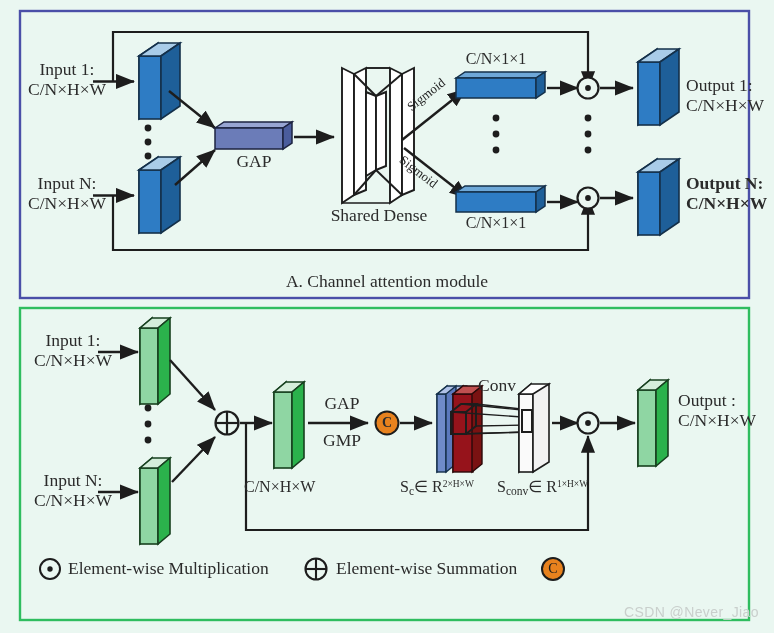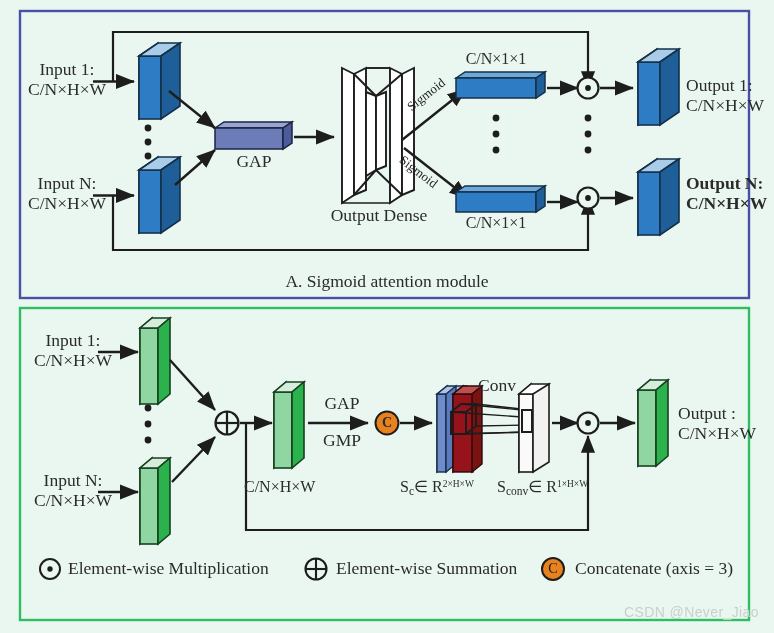--- a/index.html
+++ b/index.html
@@ -277,38 +277,38 @@
     <div>Input 1:</div>
     <div>C/N×H×W</div>
   </div>
   <div class="txt t18 ctr" style="left:12px;top:174px;width:110px;">
     <div>Input N:</div>
     <div>C/N×H×W</div>
   </div>
 
   <div class="txt t18 ctr" style="left:214px;top:152px;width:80px;">GAP</div>
 
-  <div class="txt t18 ctr" style="left:314px;top:206px;width:130px;">Output Dense</div>
+  <div class="txt t18 ctr" style="left:314px;top:206px;width:130px;">Shared Dense</div>
 
   <div class="sigmoid" style="left:404px;top:102px;transform:rotate(-38deg);transform-origin:left top;">Sigmoid</div>
   <div class="sigmoid" style="left:406px;top:152px;transform:rotate(38deg);transform-origin:left top;">Sigmoid</div>
 
   <div class="txt t16 ctr" style="left:446px;top:50px;width:100px;">C/N×1×1</div>
   <div class="txt t16 ctr" style="left:446px;top:214px;width:100px;">C/N×1×1</div>
 
   <div class="txt t18" style="left:686px;top:76px;">
     <div>Output 1:</div>
     <div>C/N×H×W</div>
   </div>
   <div class="txt t18" style="left:686px;top:174px;font-weight:bold;">
     <div>Output N:</div>
     <div>C/N×H×W</div>
   </div>
 
-  <div class="txt t18 ctr" style="left:237px;top:272px;width:300px;">A. Sigmoid attention module</div>
+  <div class="txt t18 ctr" style="left:237px;top:272px;width:300px;">A. Channel attention module</div>
 
   <div class="txt t18 ctr" style="left:18px;top:331px;width:110px;">
     <div>Input 1:</div>
     <div>C/N×H×W</div>
   </div>
   <div class="txt t18 ctr" style="left:18px;top:471px;width:110px;">
     <div>Input N:</div>
     <div>C/N×H×W</div>
   </div>
 
@@ -322,26 +322,25 @@
   <div class="txt t18" style="left:478px;top:376px;">Conv</div>
 
   <div class="txt t16" style="left:400px;top:478px;">
     <span>S</span><span class="t12" style="vertical-align:-3px;">c</span><span>∈ R</span><span class="t10" style="vertical-align:5px;text-align:right;">2×H×W</span>
   </div>
 
   <div class="txt t16" style="left:497px;top:478px;">
     <span>S</span><span class="t12" style="vertical-align:-3px;">conv</span><span>∈ R</span><span class="t10" style="vertical-align:5px;">1×H×W</span>
   </div>
 
-  <div class="txt t18" style="left:678px;top:404px;">
+  <div class="txt t18" style="left:678px;top:391px;">
     <div>Output :</div>
     <div>C/N×H×W</div>
   </div>
 
   <div class="txt t18" style="left:336px;top:559px;">Element-wise Summation</div>
   <div class="txt t18" style="left:68px;top:559px;">Element-wise Multiplication</div>
-  <div class="txt t18" style="left:575px;top:559px;">Concatenate (axis = 3)</div>
   <div class="txt t14 ctr" style="left:543px;top:561px;width:20px;color:#1d1d1d;">C</div>
 
 
   <div class="wm" style="left:624px;top:604px;">CSDN @Never_Jiao</div>
 
 </div>
 
 </body></html>

